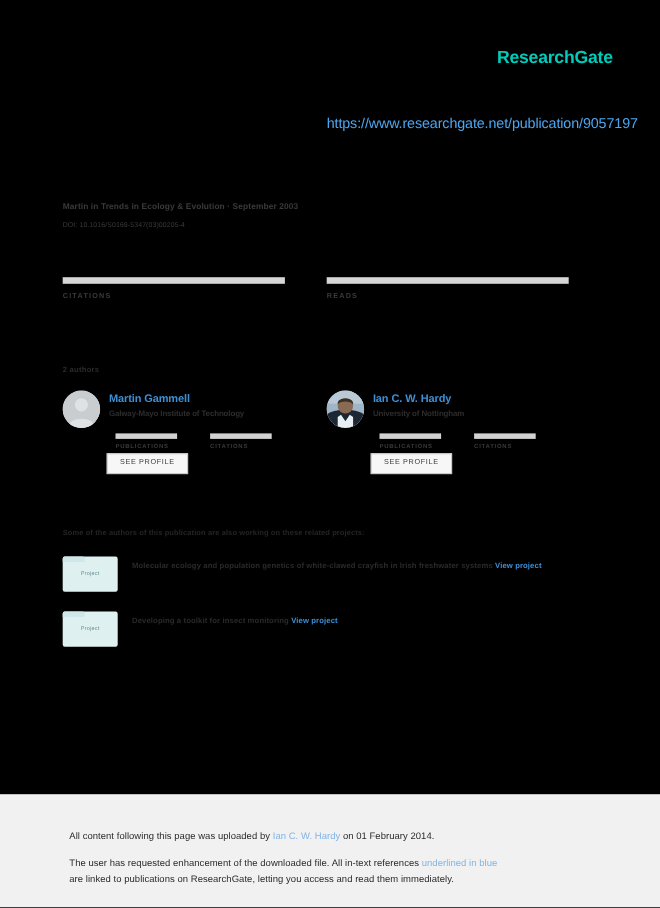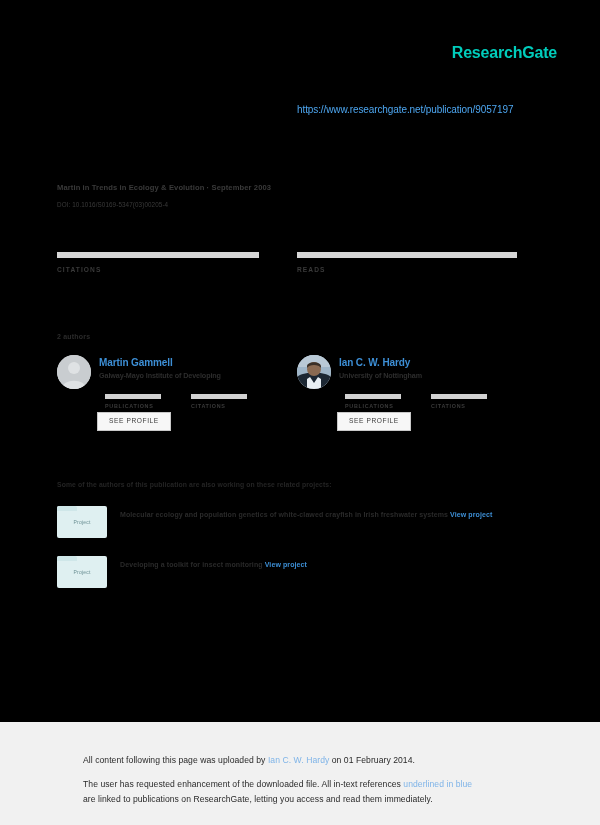--- a/index.html
+++ b/index.html
@@ -33,21 +33,21 @@
     font-weight: bold;
     letter-spacing: -0.2px;
     color: #00ccbb;
     white-space: nowrap;
   }
 
   .pub-url {
     position: absolute;
     left: 297px;
     top: 104px;
-    font-size: 10px;
+    font-size: 13px;
     color: #4da6f0;
     letter-spacing: -0.1px;
     white-space: nowrap;
   }
 
   
   .article-meta {
     position: absolute;
     left: 57px;
     top: 183px;
@@ -235,21 +235,20 @@
     height: 103px;
     background: #f1f1f1;
   }
   .footer-line {
     position: absolute;
     left: 63px;
     font-size: 8.6px;
     color: #2a2a2a;
     letter-spacing: 0.05px;
     white-space: nowrap;
-    margin-left: 20px;
   }
   .footer-line-1 { top: 33px; }
   .footer-line-2 { top: 57px; }
   .footer-line-3 { top: 72px; }
   .footer-link {
     color: #7fb4e8;
   }
 </style>
 </head>
 <body>
@@ -285,21 +284,21 @@
   <div class="author-card author-1">
     <div class="avatar">
       <svg width="34" height="34" viewBox="0 0 34 34">
         <rect width="34" height="34" fill="#c9cdd0"></rect>
         <circle cx="17" cy="13" r="6" fill="#dfe2e4"></circle>
         <path d="M5 34 C5 23 29 23 29 34 Z" fill="#dfe2e4"></path>
       </svg>
     </div>
     <div class="author-info">
       <div class="author-name">Martin Gammell</div>
-      <div class="author-affil">Galway-Mayo Institute of Developing</div>
+      <div class="author-affil">Galway-Mayo Institute of Technology</div>
     </div>
     <div class="author-stats">
       <div>
         <div class="author-stat-bar"></div>
         <div class="author-stat-label">PUBLICATIONS</div>
       </div>
       <div>
         <div class="author-stat-bar"></div>
         <div class="author-stat-label">CITATIONS</div>
       </div>

